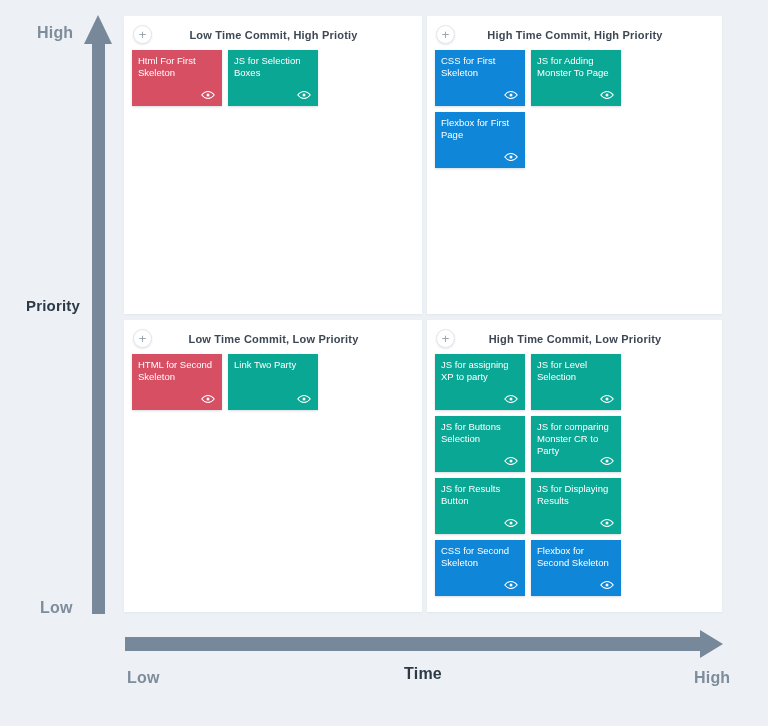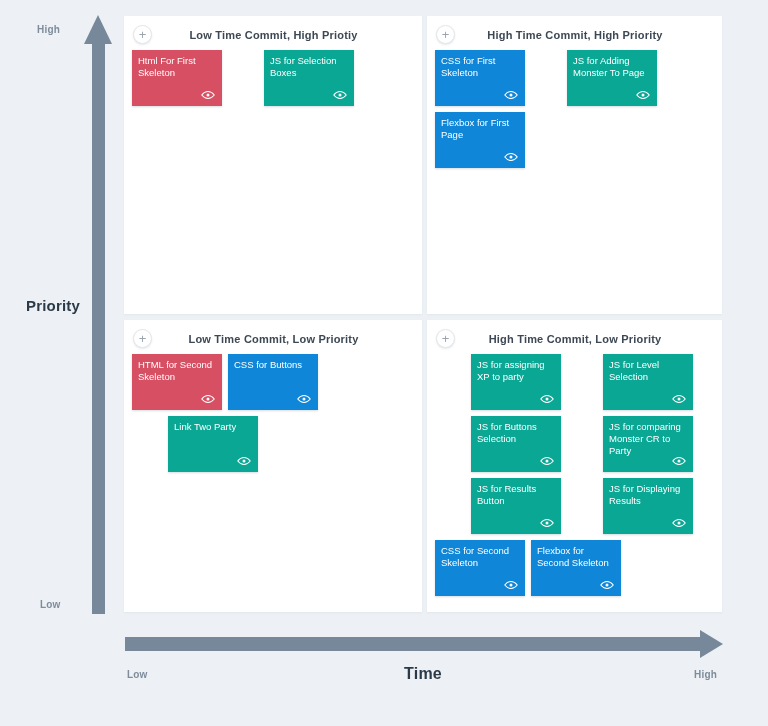--- a/index.html
+++ b/index.html
@@ -7,21 +7,21 @@
   body {
     font-family: "Liberation Sans", sans-serif;
     background: #edf1f5;
     position: relative;
     overflow: hidden;
   }
   .stage { position: absolute; inset: 0; }
 
   
   .axis-label-big { position: absolute; font-weight: bold; font-size: 15px; color: #2c3a47; letter-spacing: .2px; }
-  .axis-label-small { position: absolute; font-weight: bold; font-size: 10px; color: #7e8c9b; letter-spacing: .2px; }
+  .axis-label-small { position: absolute; font-weight: bold; font-size: 16px; color: #7e8c9b; letter-spacing: .2px; }
 
   #priority-label { left: 22px; top: 297px; width: 62px; text-align: center; }
   #priority-high { left: 37px; top: 24px; }
   #priority-low  { left: 40px; top: 599px; }
   #time-label { left: 383px; top: 665px; width: 80px; text-align: center; font-size: 16px; }
   #time-low  { left: 127px; top: 669px; }
   #time-high { left: 694px; top: 669px; }
 
   .v-arrow-shaft {
     position: absolute; left: 92px; top: 42px; width: 13px; height: 572px;
@@ -101,21 +101,21 @@
     width: 90px;
     height: 56px;
     padding: 5px 6px;
     color: #ffffff;
     font-size: 9.5px;
     line-height: 12px;
     box-shadow: 0 1px 2px rgba(40,60,80,0.18);
     cursor: pointer;
   }
   .card-red  { background: #d74f63; }
-  .card-teal { background: #0aa794; margin-left: 36px; }
+  .card-teal { background: #0aa794; }
   .card-blue { background: #1086d8; }
   .card .eye {
     position: absolute;
     right: 7px; bottom: 6px;
     width: 14px; height: 10px;
     display: block;
   }
 </style>
 </head>
 <body>
@@ -195,27 +195,20 @@
         <span class="q-title">Low Time Commit, Low Priority</span>
       </div>
       <div class="cards">
           <div class="card card-red">
     <span>HTML for Second Skeleton</span>
     <svg class="eye" viewBox="0 0 24 16" aria-hidden="true">
       <path d="M12 2 C6.5 2 3 5.8 1.3 8 C3 10.2 6.5 14 12 14 C17.5 14 21 10.2 22.7 8 C21 5.8 17.5 2 12 2 Z" fill="none" stroke="#ffffff" stroke-width="1.8"></path>
       <circle cx="12" cy="8" r="2.6" fill="#ffffff"></circle>
     </svg>
   </div>
-          <div class="card card-blue">
-    <span>CSS for Buttons</span>
-    <svg class="eye" viewBox="0 0 24 16" aria-hidden="true">
-      <path d="M12 2 C6.5 2 3 5.8 1.3 8 C3 10.2 6.5 14 12 14 C17.5 14 21 10.2 22.7 8 C21 5.8 17.5 2 12 2 Z" fill="none" stroke="#ffffff" stroke-width="1.8"></path>
-      <circle cx="12" cy="8" r="2.6" fill="#ffffff"></circle>
-    </svg>
-  </div>
           <div class="card card-teal">
     <span>Link Two Party</span>
     <svg class="eye" viewBox="0 0 24 16" aria-hidden="true">
       <path d="M12 2 C6.5 2 3 5.8 1.3 8 C3 10.2 6.5 14 12 14 C17.5 14 21 10.2 22.7 8 C21 5.8 17.5 2 12 2 Z" fill="none" stroke="#ffffff" stroke-width="1.8"></path>
       <circle cx="12" cy="8" r="2.6" fill="#ffffff"></circle>
     </svg>
   </div>
         </div>
     </div>
 

